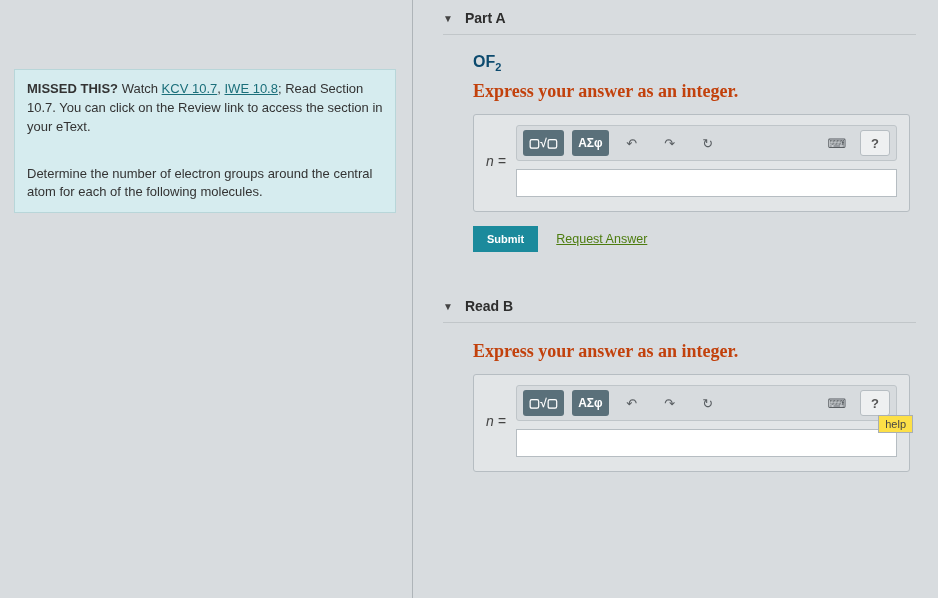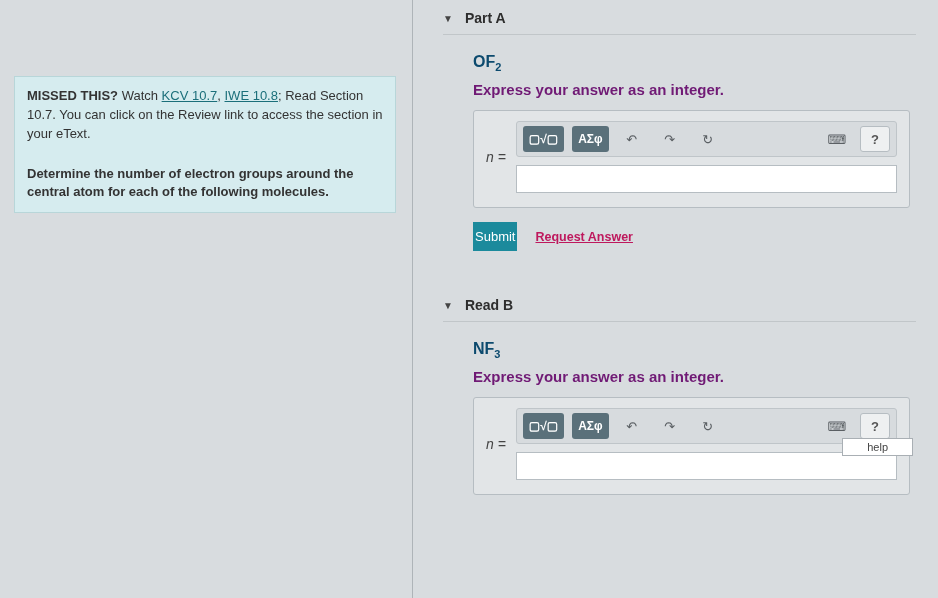--- a/index.html
+++ b/index.html
@@ -10,34 +10,34 @@
     height: 598px;
     overflow: hidden;
     position: relative;
     font-size: 13px;
     color: #3a3a3a;
   }
   .left-pane {
     position: absolute;
     left: 0; top: 0; bottom: 15px;
     width: 410px;
-    padding: 16px 14px;
+    padding: 9px 14px;
   }
   .hint-box {
     background: #d6ecef;
     border: 1px solid #b8d6d9;
     padding: 10px 12px;
     margin-top: 60px;
     line-height: 1.45;
     font-size: 13px;
     color: #333;
   }
   .hint-box a { color: #1b6f7a; text-decoration: underline; }
   .hint-box .bold { font-weight: bold; }
-  .hint-box p + p { margin-top: 21px; font-weight: bold; }
+  .hint-box p + p { margin-top: 28px; }
 
   .divider {
     position: absolute;
     left: 412px; top: 0; bottom: 0;
     width: 1px;
     background: #aeb4b8;
   }
 
   .right-pane {
     position: absolute;
@@ -70,23 +70,24 @@
   }
   .molecule {
     font-weight: bold;
     font-size: 16px;
     color: #0c4a6e;
     margin-bottom: 8px;
   }
   .molecule sub { font-size: 11px; font-weight: bold; }
   .instruct {
     font-weight: bold;
-    font-size: 15px;
-    color: #701a75;
+    font-size: 18px;
+    color: #c2410c;
     margin-bottom: 12px;
+    font-family: Liberation Serif, serif;
   }
 
   .answer-box {
     border: 1px solid #b6bdc2;
     background: #e2e5e7;
     border-radius: 3px;
     padding: 10px 12px 14px 12px;
     display: flex;
     align-items: center;
     gap: 6px;
@@ -144,47 +145,47 @@
     border: 1px solid #b6bdc2;
     background: #fff;
     padding: 2px 6px;
     font-size: 13px;
   }
 
   .help-tooltip {
     position: absolute;
     right: -4px;
     top: 40px;
-    background: #ffffff;
+    background: #fde047;
     border: 1px solid #a9afb4;
-    padding: 2px 24px;
+    padding: 2px 6px;
     font-size: 11px;
     color: #444;
   }
 
   .actions {
     margin-top: 14px;
     display: flex;
     align-items: center;
     gap: 18px;
   }
   .submit-btn {
     background: #1b8a9c;
     color: #fff;
     border: none;
-    padding: 7px 2px;
-    font-weight: normal;
-    font-size: 13px;
+    padding: 7px 14px;
+    font-weight: bold;
+    font-size: 11px;
     cursor: pointer;
   }
   .request-link {
-    color: #be185d;
+    color: #4d7c0f;
     text-decoration: underline;
     font-size: 12.5px;
-    font-weight: bold;
+    font-weight: normal;
     cursor: pointer;
   }
 
   .part-b { margin-top: 26px; }
 </style>
 </head>
 <body>
 
 <div class="left-pane">
   <div class="hint-box">
@@ -231,23 +232,20 @@
       <a class="request-link">Request Answer</a>
     </div>
   </div>
 
   <div class="part-b">
     <div class="part-header">
       <span class="caret">▼</span>
       <span class="title">Read B</span>
     </div>
     <div class="part-body">
-      <div class="molecule">
-        <span>NF</span><sub>3</sub>
-      </div>
       <div class="instruct">Express your answer as an integer.</div>
 
       <div class="answer-box">
         <span class="var-label">n =</span>
         <div class="input-col">
           <div class="toolbar">
             <span class="tool-btn dark">▢√▢</span>
             <span class="tool-btn dark">ΑΣφ</span>
             <span class="tool-btn">↶</span>
             <span class="tool-btn">↷</span>

